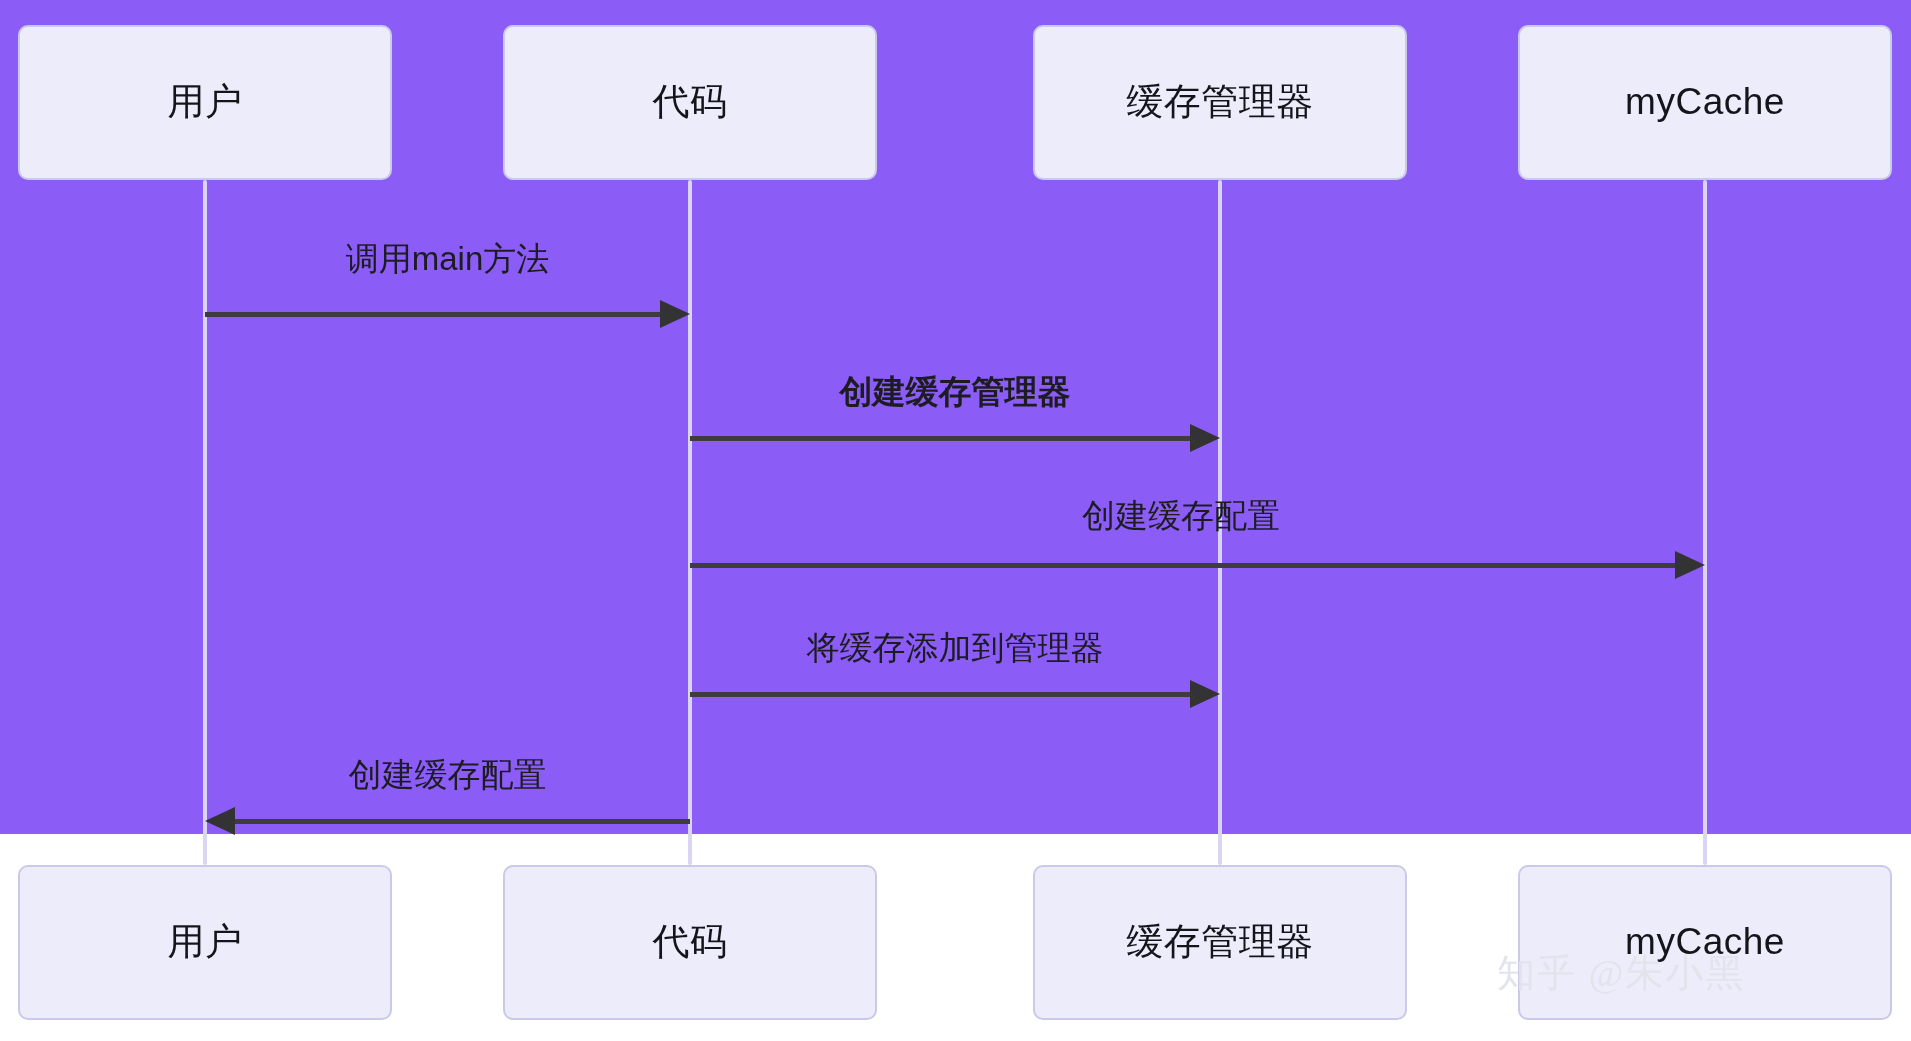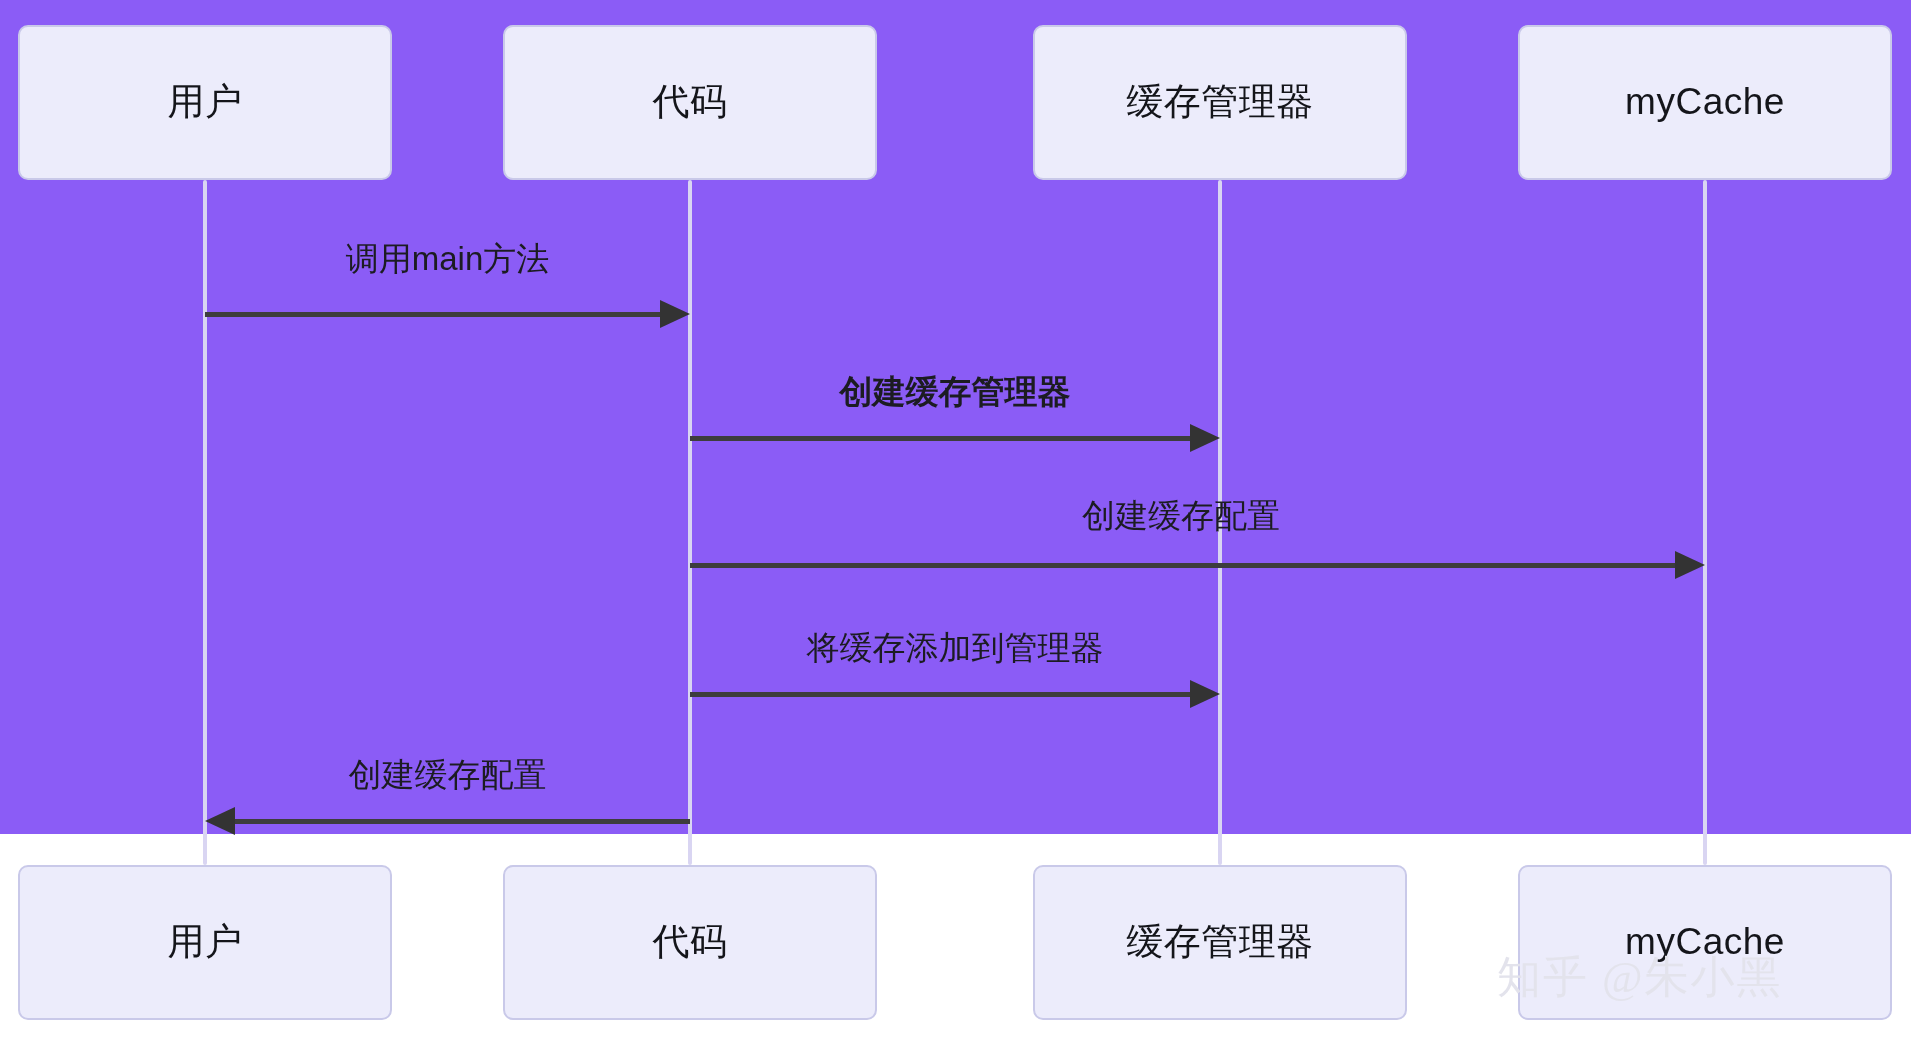--- a/index.html
+++ b/index.html
@@ -80,21 +80,21 @@
     font-size: 33px;
     line-height: 1.2;
     white-space: nowrap;
     transform: translateX(-50%);
   }
 
   
   .watermark {
     position: absolute;
     color: #E3E3EC;
-    font-size: 44px;
+    font-size: 38px;
     letter-spacing: 2px;
     white-space: nowrap;
     user-select: none;
     font-family: Liberation Serif, serif;
   }
 </style>
 </head>
 <body>
 
 <div id="diagram-root">

